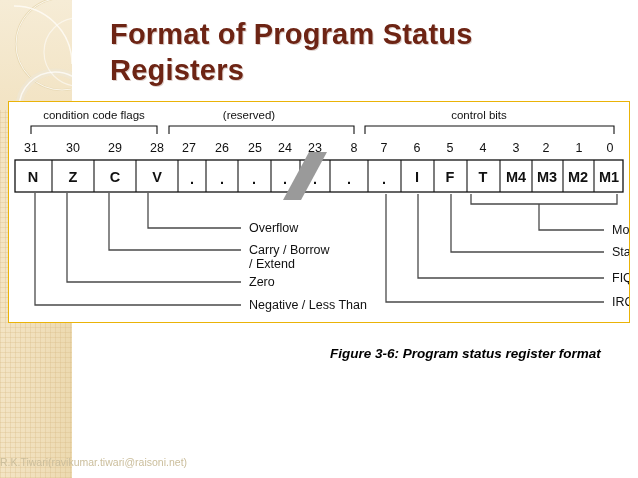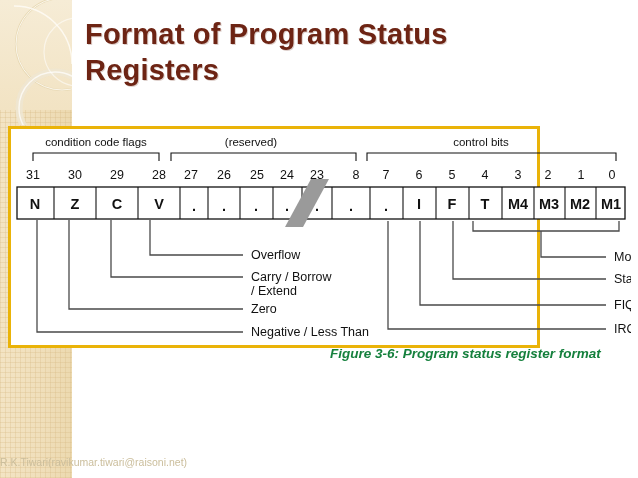--- a/index.html
+++ b/index.html
@@ -19,40 +19,40 @@
   }
   #deco-band-top{
     position:absolute;left:0;top:0;width:72px;height:110px;
     background:linear-gradient(180deg,#f6ecd6 0%, #f2e3c3 100%);
     overflow:hidden;
   }
   #deco-arcs{position:absolute;left:0;top:0;width:175px;height:125px;}
 
   
   #title{
-    position:absolute;left:85px;top:16px;width:500px;
+    position:absolute;left:110px;top:16px;width:500px;
     color:#6d2414;
     font-size:29px;line-height:36px;font-weight:bold;
     letter-spacing:.2px;
     text-shadow:1px 1px 0 rgba(160,120,110,.35);
   }
 
   
   #figure-box{
-    position:absolute;left:8px;top:126px;width:532px;height:222px;
-    background:#ffffff;border:3px solid #eab308;
+    position:absolute;left:8px;top:101px;width:622px;height:222px;
+    background:#ffffff;border:1px solid #eab308;
     box-sizing:border-box;
   }
   #fig-svg{position:absolute;left:0;top:0;}
 
   
   #caption{
     position:absolute;left:330px;top:346px;width:300px;
     text-align:left;
-    font-size:13.5px;font-weight:bold;font-style:italic;color:#15803d;
+    font-size:13.5px;font-weight:bold;font-style:italic;color:#000000;
     font-family:"Liberation Sans", sans-serif;
   }
 
   
   #footer{
     position:absolute;left:0;top:456px;width:624px;
     text-align:left;
     font-size:10.5px;color:#cbbe9c;
     font-family:"Liberation Sans", sans-serif;
   }

